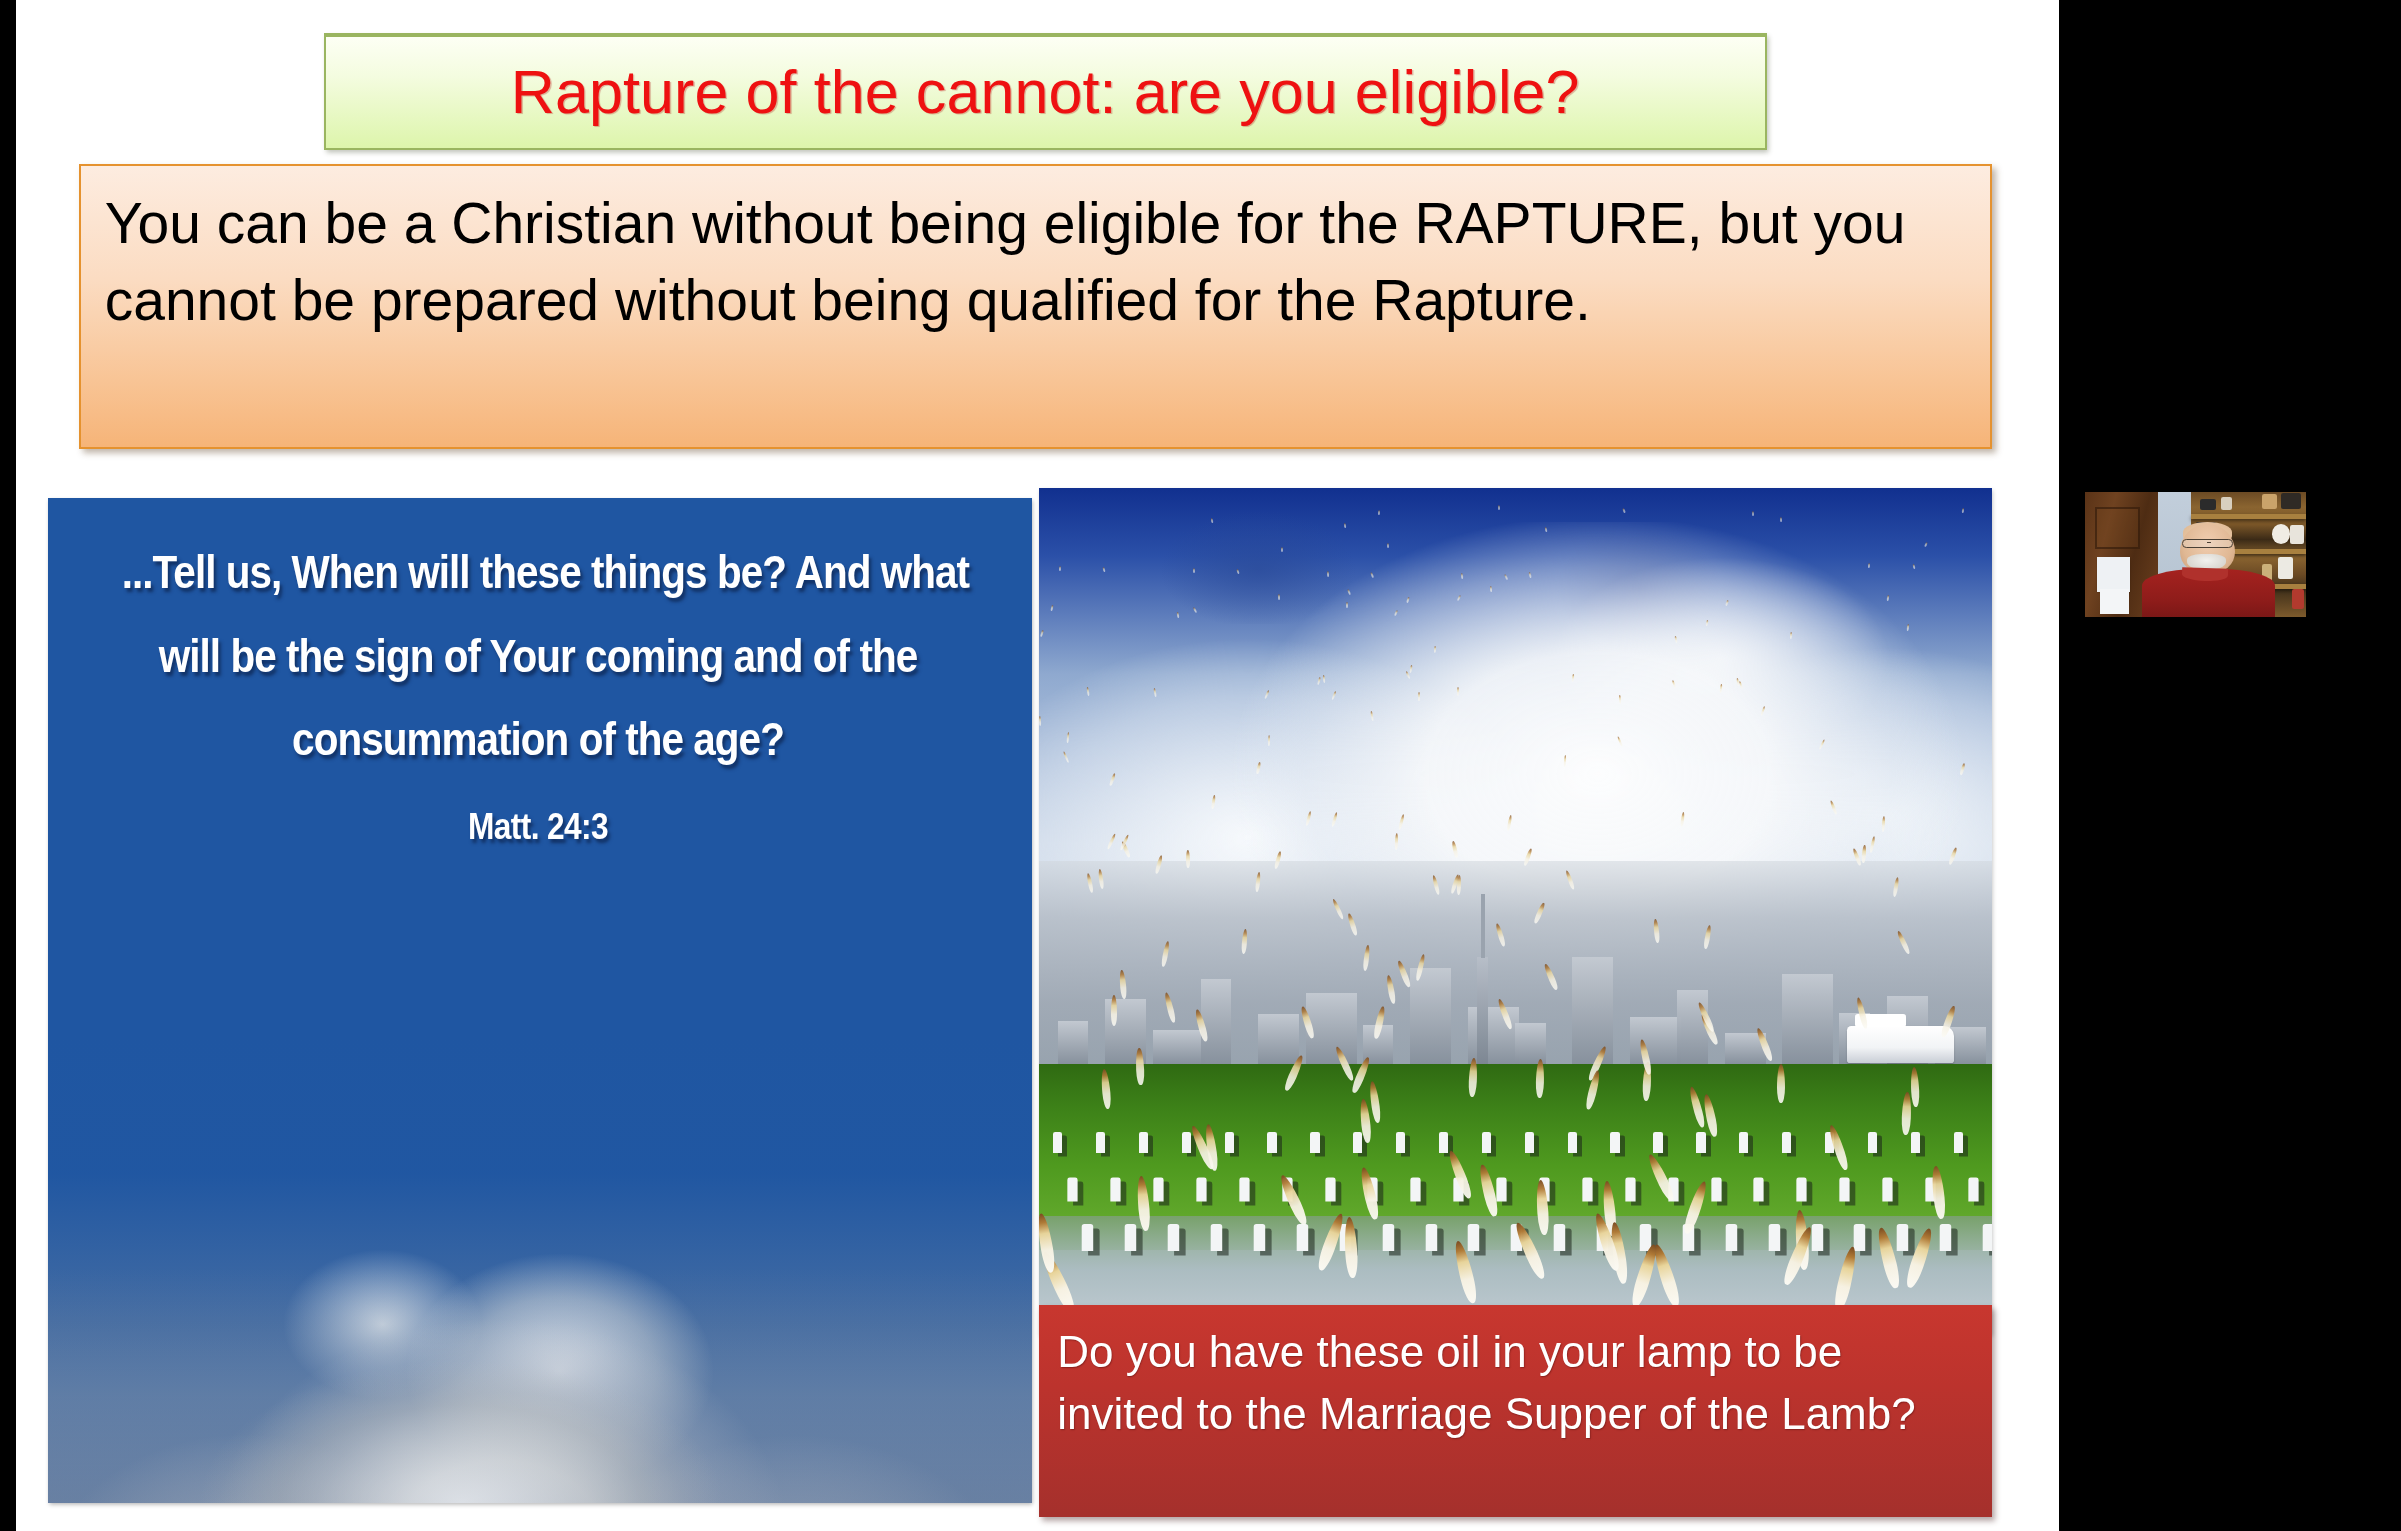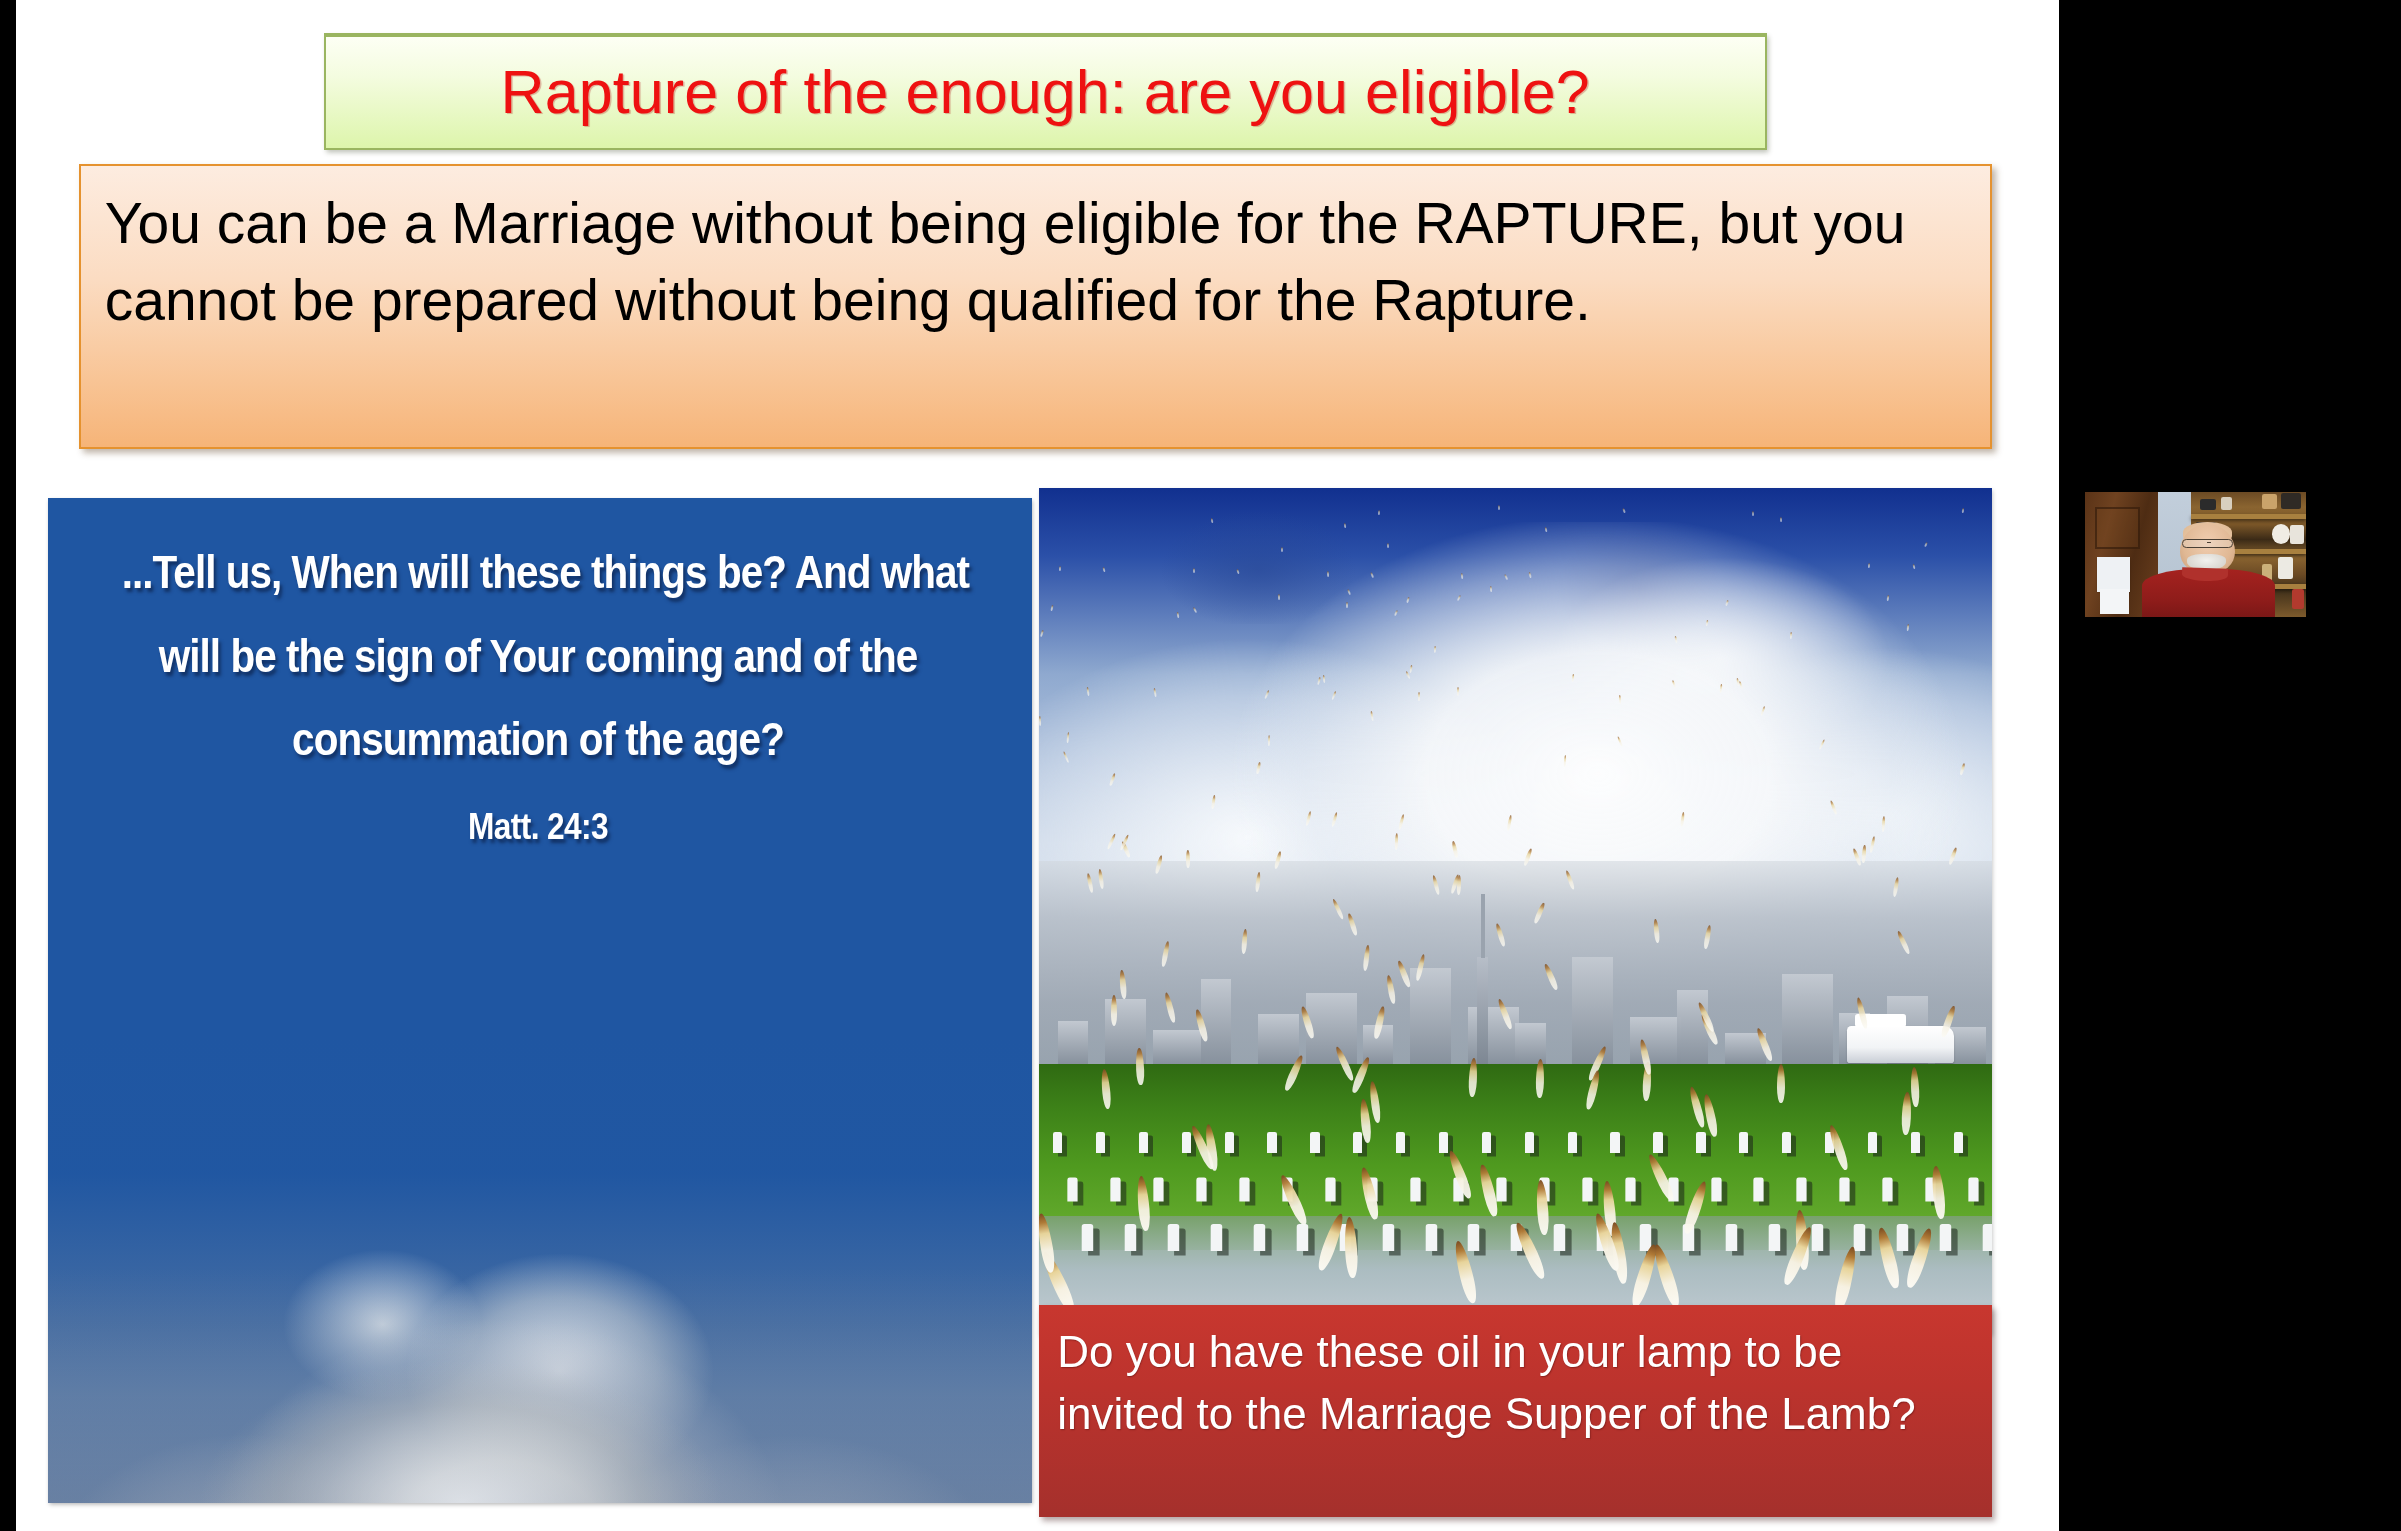--- a/index.html
+++ b/index.html
@@ -228,25 +228,25 @@
     background:#b0312c; border-radius: 0 0 50% 50%; transform: rotate(2deg);}
 </style>
 </head>
 <body>
 
 <div id="screen">
 
   <div id="slide">
 
     <div id="title-box">
-      <div id="title-text">Rapture of the enough: are you eligible?</div>
+      <div id="title-text">Rapture of the cannot: are you eligible?</div>
     </div>
 
     <div id="statement-box">
-      <div id="statement-text">You can be a Marriage without being eligible for the RAPTURE, but you cannot be prepared without being qualified for the Rapture.</div>
+      <div id="statement-text">You can be a Christian without being eligible for the RAPTURE, but you cannot be prepared without being qualified for the Rapture.</div>
     </div>
 
     <div id="scripture-panel">
       <div class="cloudscape"></div>
       <div id="scripture-text-wrap">
         <div class="verse-line">...Tell us, When will these things be? And what</div>
         <div class="verse-line">will be the sign of Your coming and of the</div>
         <div class="verse-line">consummation of the age?</div>
         <div id="verse-ref">Matt. 24:3</div>
       </div>

